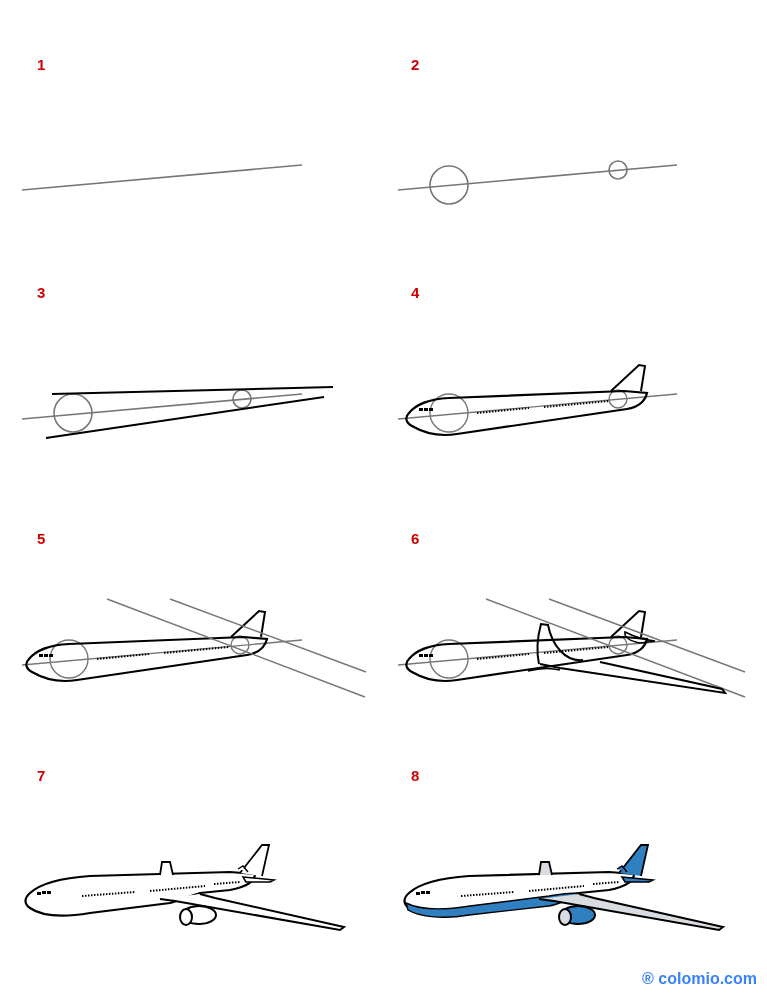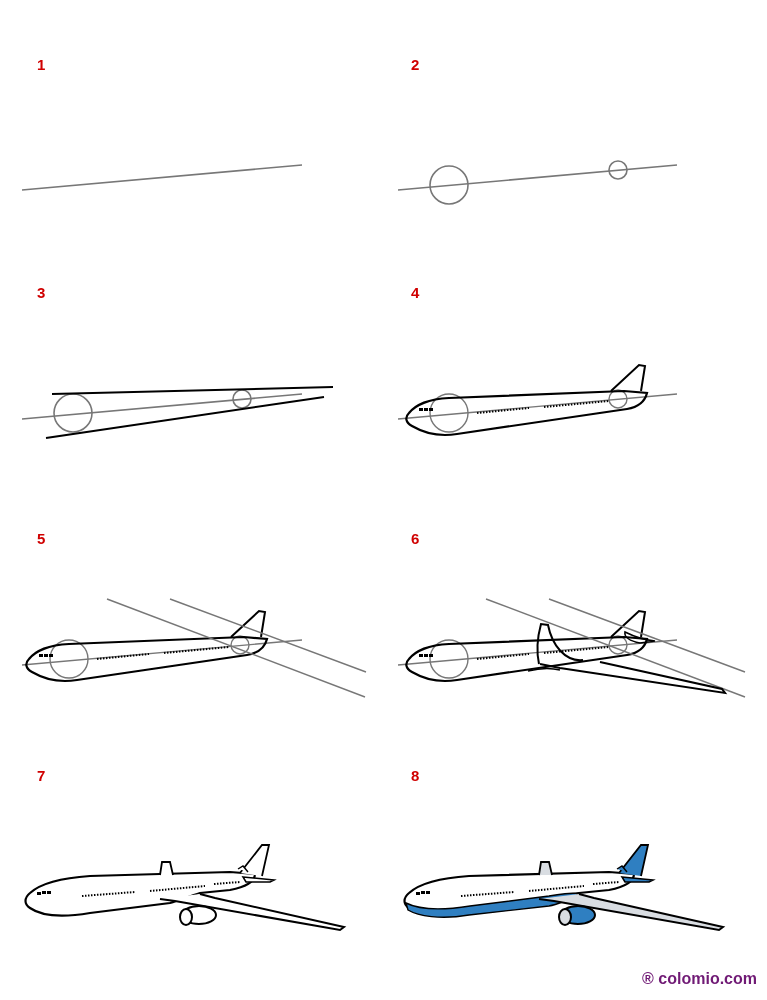--- a/index.html
+++ b/index.html
@@ -1,19 +1,19 @@
 <!DOCTYPE html>
 <html><head>
 <meta charset="utf-8">
 <style>
   html,body{margin:0;padding:0;background:#fff;}
   body{width:767px;height:1000px;position:relative;overflow:hidden;font-family:"Liberation Sans",sans-serif;}
   .step-num{position:absolute;color:#d00000;font-family:"Liberation Sans",sans-serif;font-size:15px;font-weight:bold;}
   svg.canvas{position:absolute;left:0;top:0;}
-  .watermark{position:absolute;right:10px;bottom:12px;color:#701a75;font-size:16px;font-weight:bold;font-family:"Liberation Sans",sans-serif;}
+  .watermark{position:absolute;right:10px;bottom:12px;color:#3b82f6;font-size:16px;font-weight:bold;font-family:"Liberation Sans",sans-serif;}
 </style>
 </head>
 <body>
 
 <div class="step-num" style="left:37px;top:56px;">1</div>
 <div class="step-num" style="left:411px;top:56px;">2</div>
 <div class="step-num" style="left:37px;top:284px;">3</div>
 <div class="step-num" style="left:411px;top:284px;">4</div>
 <div class="step-num" style="left:37px;top:530px;">5</div>
 <div class="step-num" style="left:411px;top:530px;">6</div>

